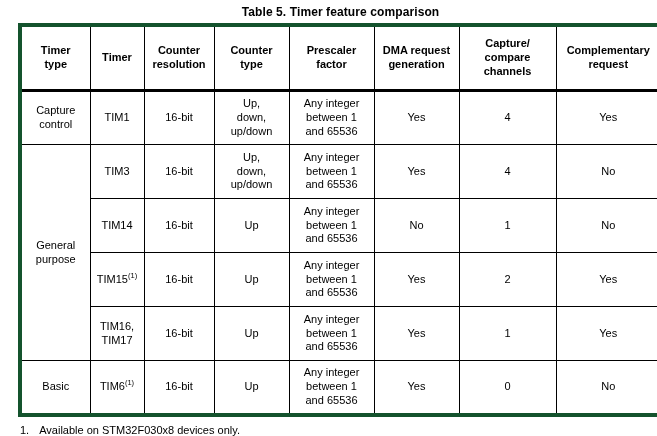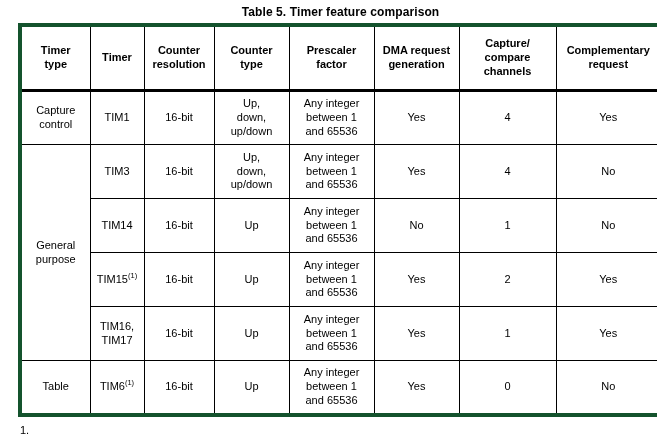--- a/index.html
+++ b/index.html
@@ -169,31 +169,32 @@
         <td>16-bit</td>
         <td>Up</td>
         <td>Any integer
 between 1
 and 65536</td>
         <td>Yes</td>
         <td>1</td>
         <td>Yes</td>
       </tr>
       <tr>
-        <td>Table</td>
+        <td>Basic</td>
         <td><span>TIM6</span><sup>(1)</sup></td>
         <td>16-bit</td>
         <td>Up</td>
         <td>Any integer
 between 1
 and 65536</td>
         <td>Yes</td>
         <td>0</td>
         <td>No</td>
       </tr>
     </tbody>
   </table>
 
   <div class="footnote">
     <span>1.</span>
+    <span>Available on STM32F030x8 devices only.</span>
   </div>
 
 </div>
 
 </body></html>

